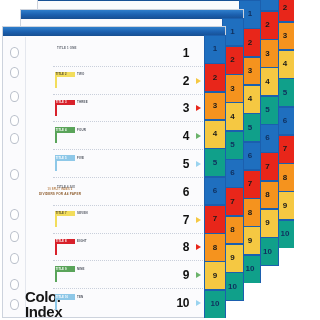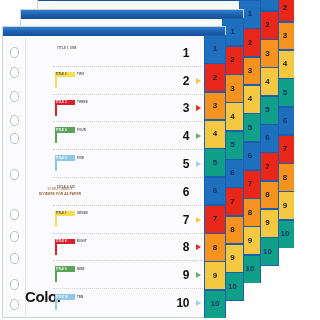--- a/index.html
+++ b/index.html
@@ -312,20 +312,21 @@
           <div class="hole" style="top: 238px;"></div>
           <div class="hole" style="top: 258px;"></div>
         </div>
         <div class="gutter"></div>
         <div class="a4block">
           <div class="a4sub">10 SPLIT INDEX 5</div>
           <div class="a4sub2">DIVIDERS FOR A4 PAPER</div>
         </div>
         <div class="wordmark">
           <div>Color</div>
+          <div>Index</div>
         </div>
         <div class="rows">
           <div class="row" style="top: 0px;">
             <div class="plaintext">TITLE 1      ONE</div>
             <div class="rownum">1</div>
             <div class="rowline"></div>
           </div>
           <div class="row" style="top: 27.8px;">
             <div class="flag">
               <div class="flagbar" style="background: rgb(242, 221, 92);"></div>

